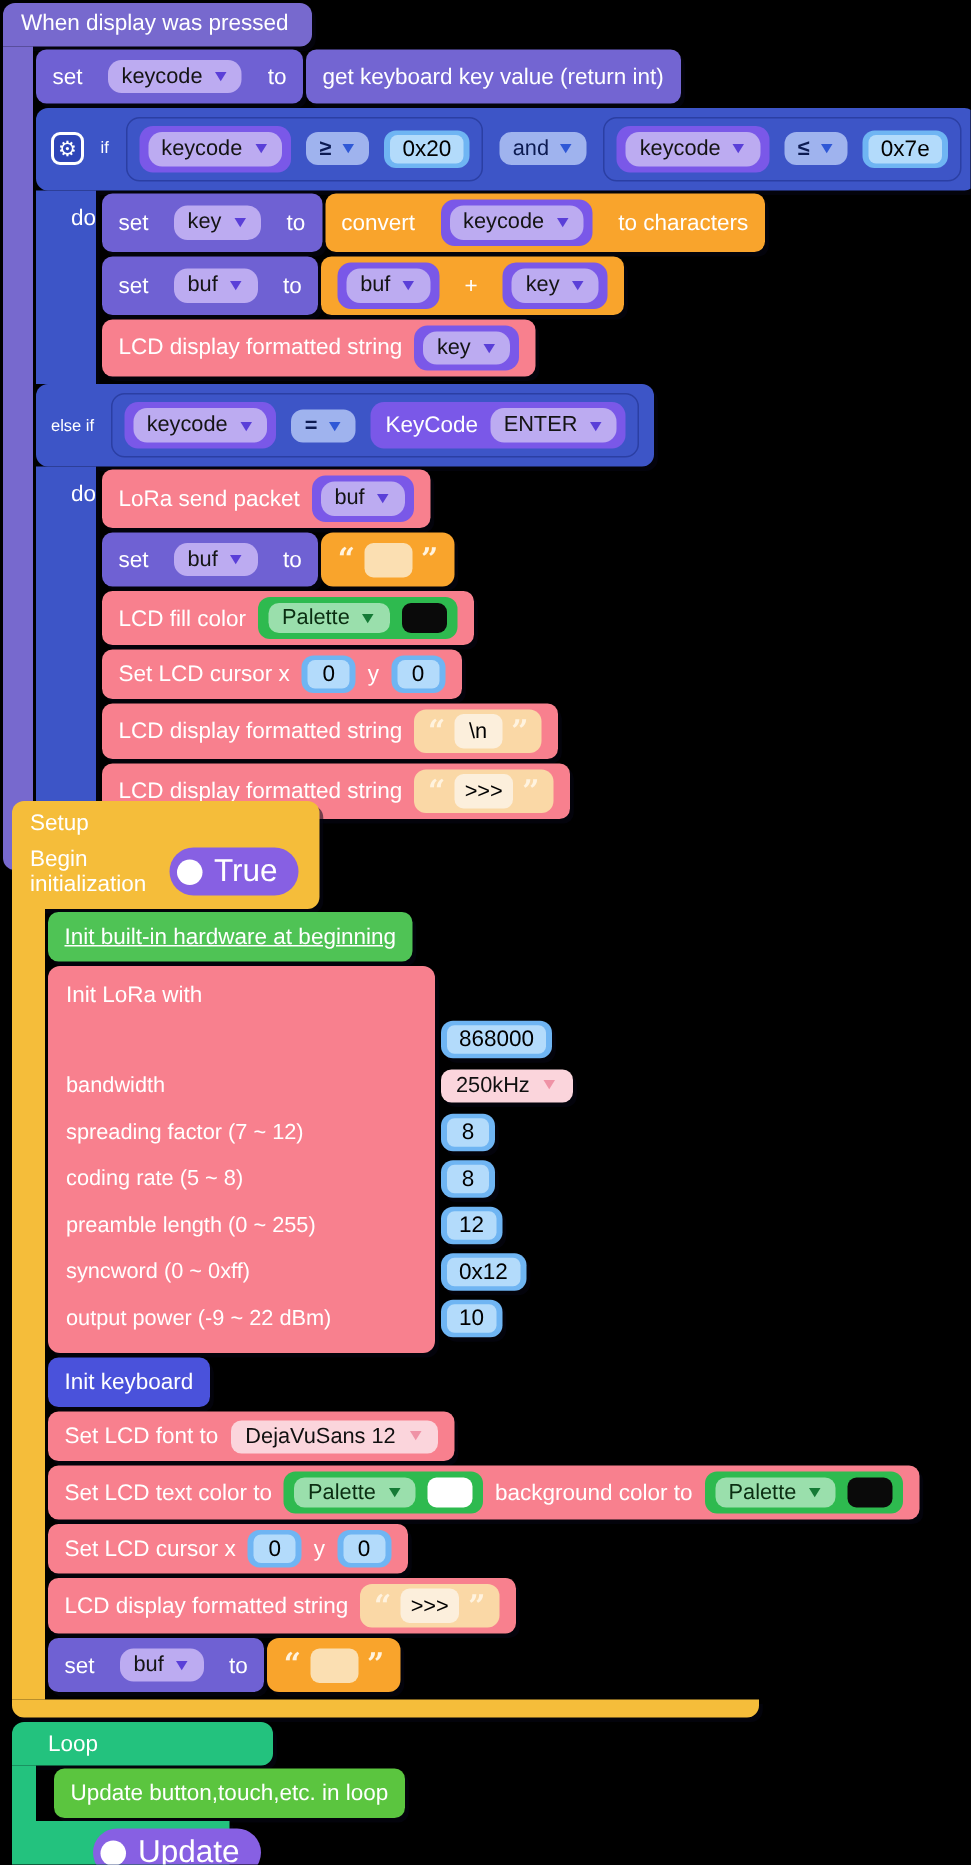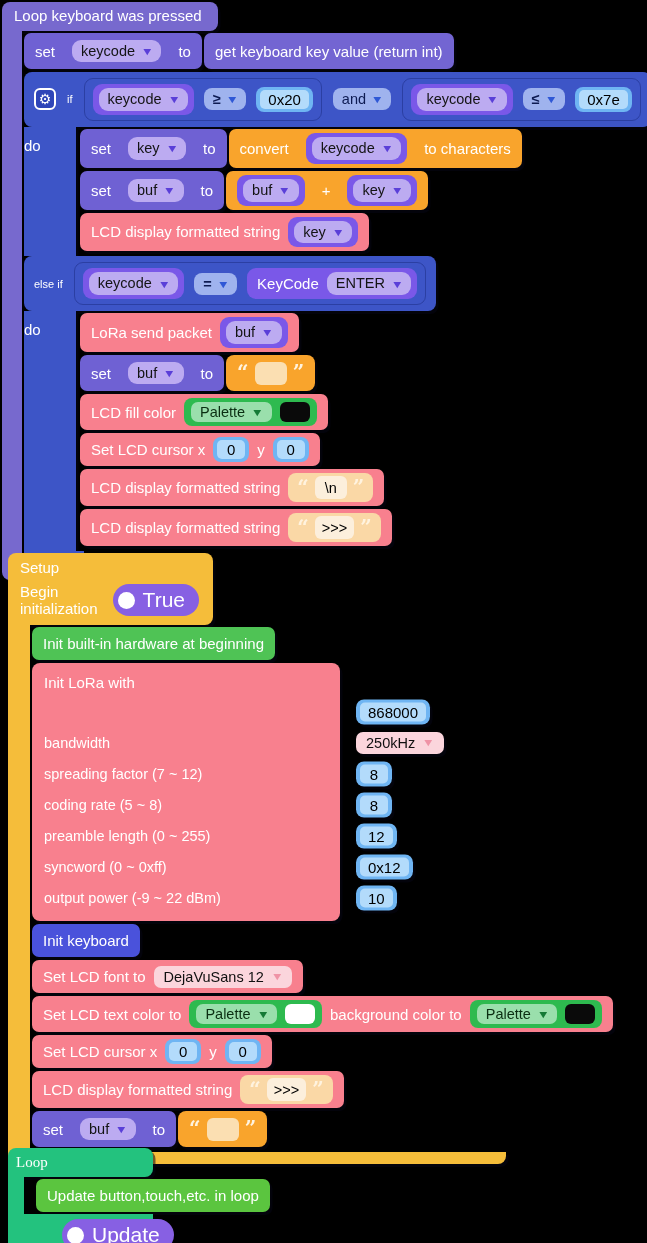--- a/index.html
+++ b/index.html
@@ -13,21 +13,21 @@
     --pal-green:#2EBA4F; --pal-chip:#9ADFAC;
     --setup-yellow:#F5BD3A; --init-green:#4FC355; --kb-indigo:#4A52DB;
     --emerald:#23C27E; --upd-green:#5BC53F; --pill:#8760E3;
   }
   html,body{margin:0;padding:0;}
   body{width:647px;height:1243px;background:#000;position:relative;overflow:hidden;
        font-family:"Liberation Sans",sans-serif;-webkit-font-smoothing:antialiased;}
   .ws{position:absolute;inset:0;}
   .stack{position:absolute;display:flex;flex-direction:column;align-items:flex-start;}
   #stack-event{left:2px;top:2px;}
-  #stack-setup{left:8px;top:553px;}
+  #stack-setup{left:8px;top:534px;}
   #stack-loop{left:8px;top:1148px;}
 
   .sh{box-shadow:2.5px 3px 0 rgba(5,5,20,.55);}
   .txt{color:#fff;font-size:11px;white-space:nowrap;}
 
   
   .chead{border-radius:8px 8px 8px 0;padding:5px 16px 7px 12px;color:#fff;font-size:15px;}
   .cbody{display:flex;align-items:stretch;}
   .cspine{flex:0 0 auto;}
   .cstack{display:flex;flex-direction:column;align-items:flex-start;gap:3px;padding:2px 0 5px 2px;}
@@ -37,21 +37,21 @@
   .stmt{display:flex;align-items:center;gap:8px;border-radius:7px;padding:4px 11px;
         min-height:33px;box-sizing:border-box;color:#fff;font-size:15px;white-space:nowrap;}
   .row{display:flex;align-items:stretch;gap:2px;}
   .row>.stmt{min-height:36px;gap:17px;}
 
   .purple{background:var(--setter-purple);}
   .getter{background:var(--getter-purple);}
   .orange{background:var(--orange);}
   .pink{background:var(--pink);}
   .indigo{background:var(--kb-indigo);}
-  .green{background:var(--init-green);}
+  .green{background:var(--init-green);text-decoration:underline;}
   .updgreen{background:var(--upd-green);}
 
   
   .chip{background:var(--chip-lilac);color:#141414;border-radius:9px;padding:2px 9px;
         display:inline-flex;align-items:center;gap:7px;font-size:14.5px;line-height:1.3;}
   .arw{font-size:10.5px;line-height:1;transform:scaleX(1.25);}
   .chip .arw{color:var(--chip-arrow);}
   .opchip{background:var(--op-chip);color:#0d1b52;border-radius:8px;padding:3px 9px;
           display:inline-flex;align-items:center;gap:6px;font-size:14.5px;font-weight:bold;}
   .opchip .arw{color:var(--op-arrow);}
@@ -81,50 +81,50 @@
   .gear{width:22px;height:22px;border:2px solid #fff;border-radius:6px;background:#2e45b8;
         display:inline-flex;align-items:center;justify-content:center;color:#fff;font-size:14px;box-sizing:border-box;}
   .pill{background:var(--pill);border-radius:999px;color:#fff;display:inline-flex;align-items:center;
         gap:8px;padding:4px 14px 4px 5px;font-size:21px;}
   .dot{width:17px;height:17px;border-radius:50%;background:#fff;}
 
   
   .ifhead{background:var(--if-blue);border-radius:8px;padding:6px 10px;display:flex;
           gap:11px;align-items:center;}
   .branch{display:flex;align-items:stretch;}
-  .bspine{width:52px;background:var(--if-blue);color:#fff;font-size:15px;display:flex;
-          justify-content:flex-start;align-items:flex-start;padding-top:10px;flex:0 0 auto;}
+  .bspine{width:40px;background:var(--if-blue);color:#fff;font-size:15px;display:flex;
+          justify-content:flex-end;align-items:flex-start;padding-top:10px;flex:0 0 auto;}
   .bstack{display:flex;flex-direction:column;align-items:flex-start;gap:3px;padding:2px 0 5px 4px;}
 
   
   .setuphead{background:var(--setup-yellow);border-radius:8px 8px 8px 0;padding:6px 14px 8px 12px;
              color:#fff;font-size:15px;display:flex;flex-direction:column;gap:7px;width:205px;box-sizing:border-box;}
   .beginrow{display:flex;align-items:center;gap:9px;}
 
   
-  .lorab{background:var(--pink);border-radius:8px;padding:6px 0 8px 12px;width:308px;
+  .lorab{background:var(--pink);border-radius:8px;padding:6px 12px 8px 12px;width:258px;
          box-sizing:border-box;color:#fff;}
   .ltitle{height:27px;display:flex;align-items:center;font-size:15px;}
   .lrow{height:31px;display:flex;align-items:center;font-size:14.5px;position:relative;white-space:nowrap;}
   .lrow .attach{position:absolute;left:calc(100% + 16px);top:50%;transform:translateY(-50%);align-items:center;}
 
   
-  .loophead{background:var(--emerald);border-radius:8px 8px 8px 0;padding:6px 8px;color:#fff;
-            font-size:15px;width:145px;box-sizing:border-box;font-family:Liberation Serif, serif;}
+  .loophead{background:var(--emerald);border-radius:8px 8px 8px 0;padding:6px 24px;color:#fff;
+            font-size:15px;width:174px;box-sizing:border-box;}
   .looprow{background:var(--emerald);width:145px;border-radius:0 0 8px 8px;
            padding:5px 0 9px 54px;box-sizing:border-box;}
 </style>
 </head>
 <body>
 
 <div class="ws">
 
   <div class="stack" id="stack-event">
     <div class="chead sh" style="background:var(--event-purple)">
-      <span>Loop keyboard was pressed</span>
+      <span>When display was pressed</span>
     </div>
     <div class="cbody">
       <div class="cspine" style="width:20px;background:var(--event-purple)"></div>
       <div class="cstack">
 
         <div class="row">
           <div class="stmt purple sh">
             <span>set</span>
             <span class="chip">
               <span>keycode</span>

